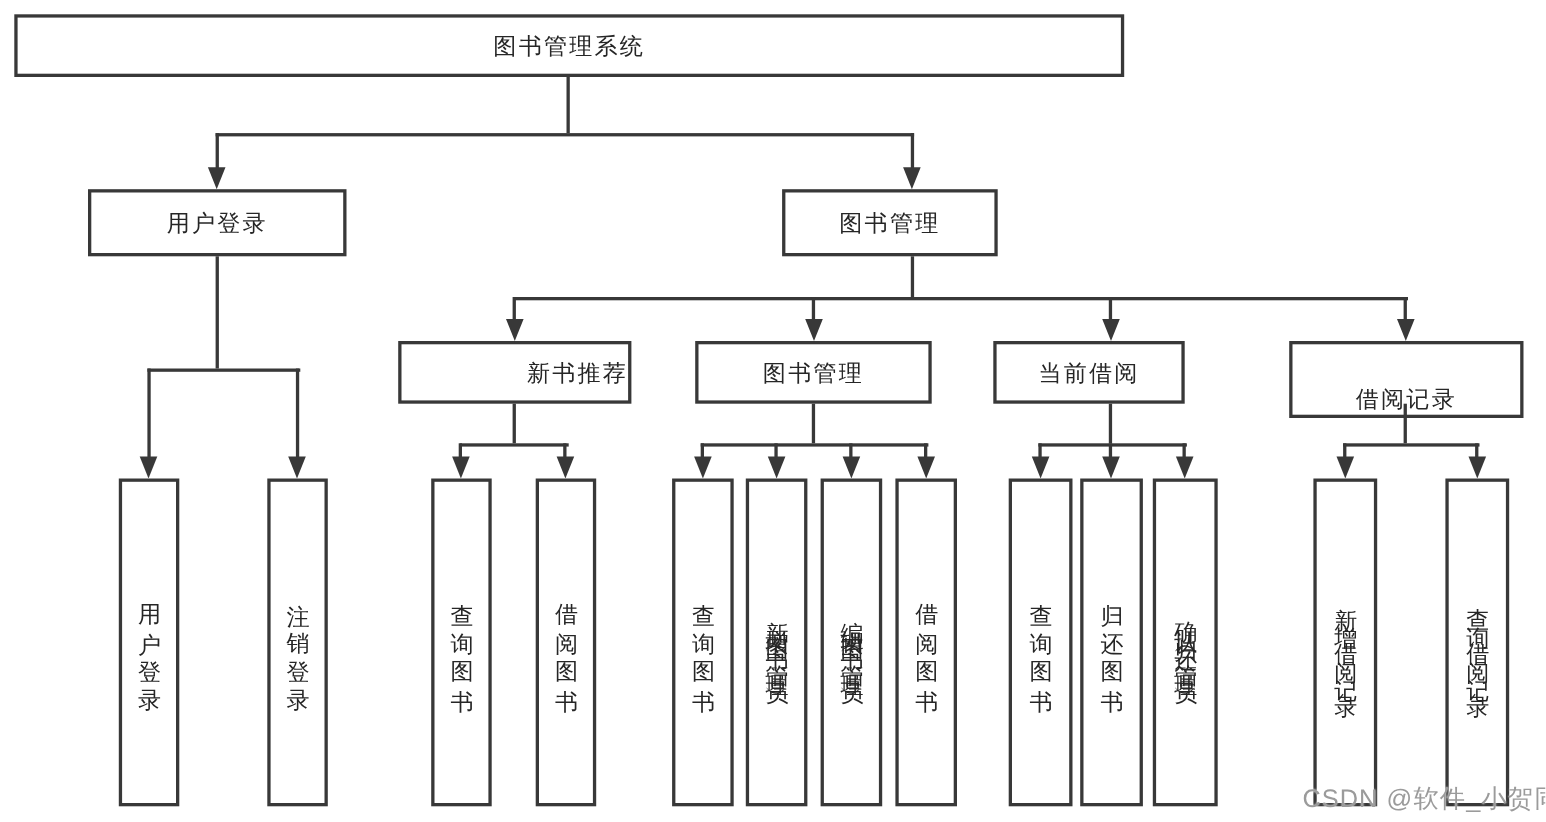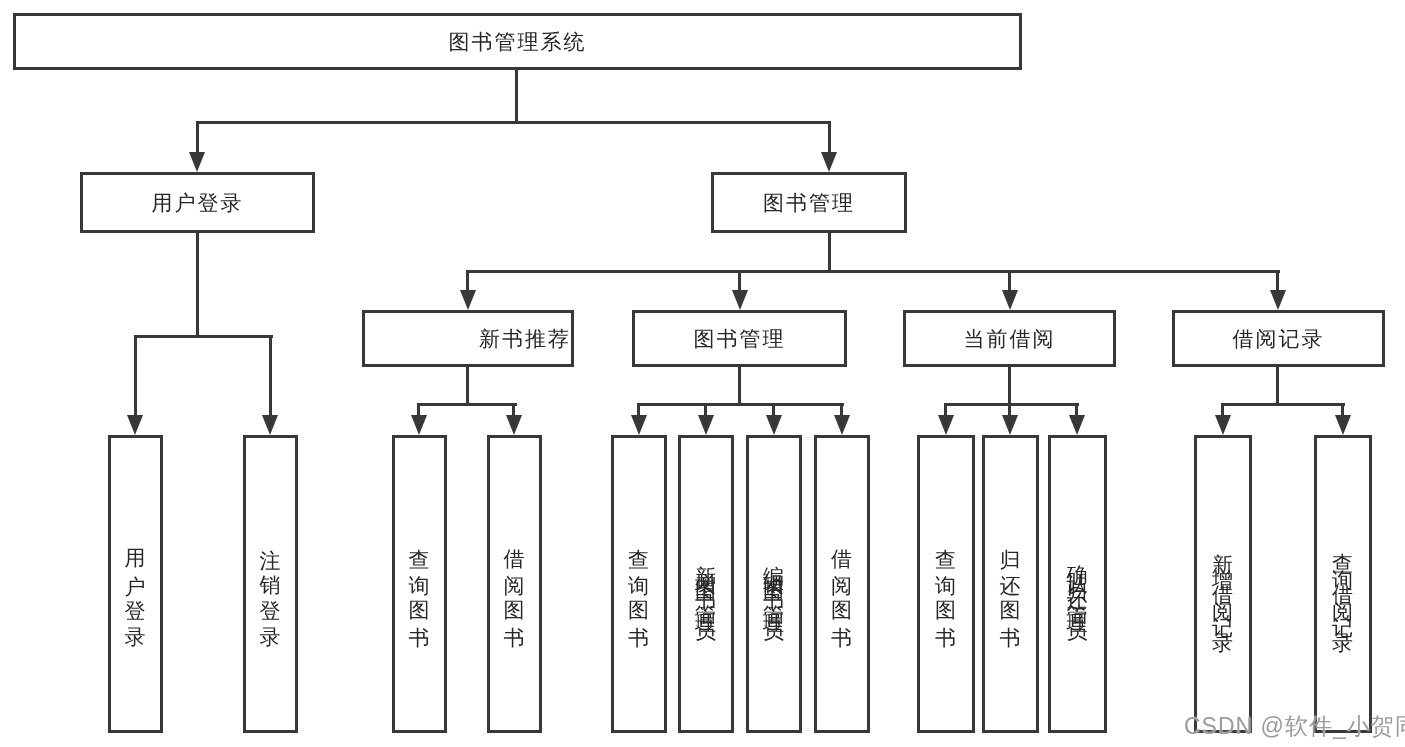--- a/index.html
+++ b/index.html
@@ -93,24 +93,24 @@
   <div class="arrow" style="left:732px;top:290px;"></div>
   <div class="arrow" style="left:1002px;top:290px;"></div>
   <div class="arrow" style="left:1270px;top:290px;"></div>
 
   <div class="box" style="left:362px;top:310px;width:212px;height:57px;justify-content:flex-end;">
     <span>新书推荐</span>
   </div>
   <div class="box" style="left:632px;top:310px;width:215px;height:57px;">
     <span>图书管理</span>
   </div>
-  <div class="box" style="left:903px;top:310px;width:213px;height:57px;justify-content:center;">
+  <div class="box" style="left:903px;top:310px;width:174px;height:57px;justify-content:center;">
     <span>当前借阅</span>
   </div>
-  <div class="box" style="left:1172px;top:310px;width:213px;height:57px;">
+  <div class="box" style="left:1172px;top:310px;width:213px;height:70px;align-items:flex-end;">
     <span>借阅记录</span>
   </div>
 
   <div class="vline" style="left:466px;top:367px;width:3px;height:36px;"></div>
   <div class="hline" style="left:418px;top:403px;width:99px;height:3px;"></div>
   <div class="vline" style="left:417px;top:403px;width:3px;height:14px;"></div>
   <div class="vline" style="left:512px;top:403px;width:3px;height:14px;"></div>
   <div class="arrow" style="left:411px;top:415px;"></div>
   <div class="arrow" style="left:506px;top:415px;"></div>
 

